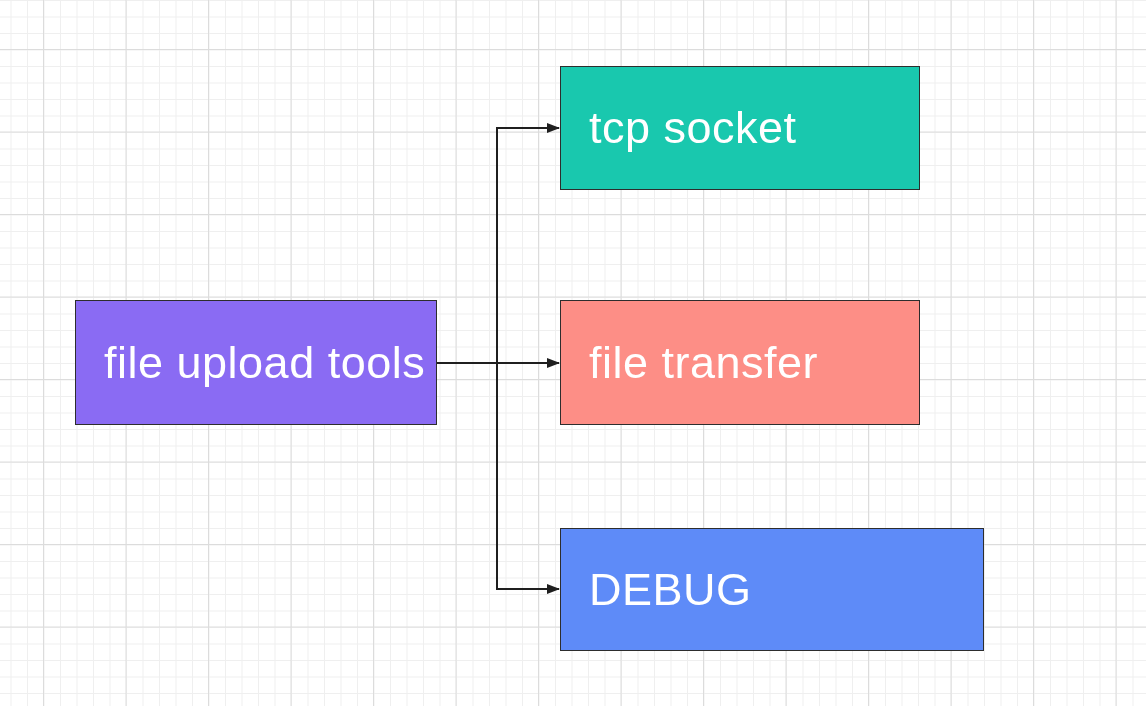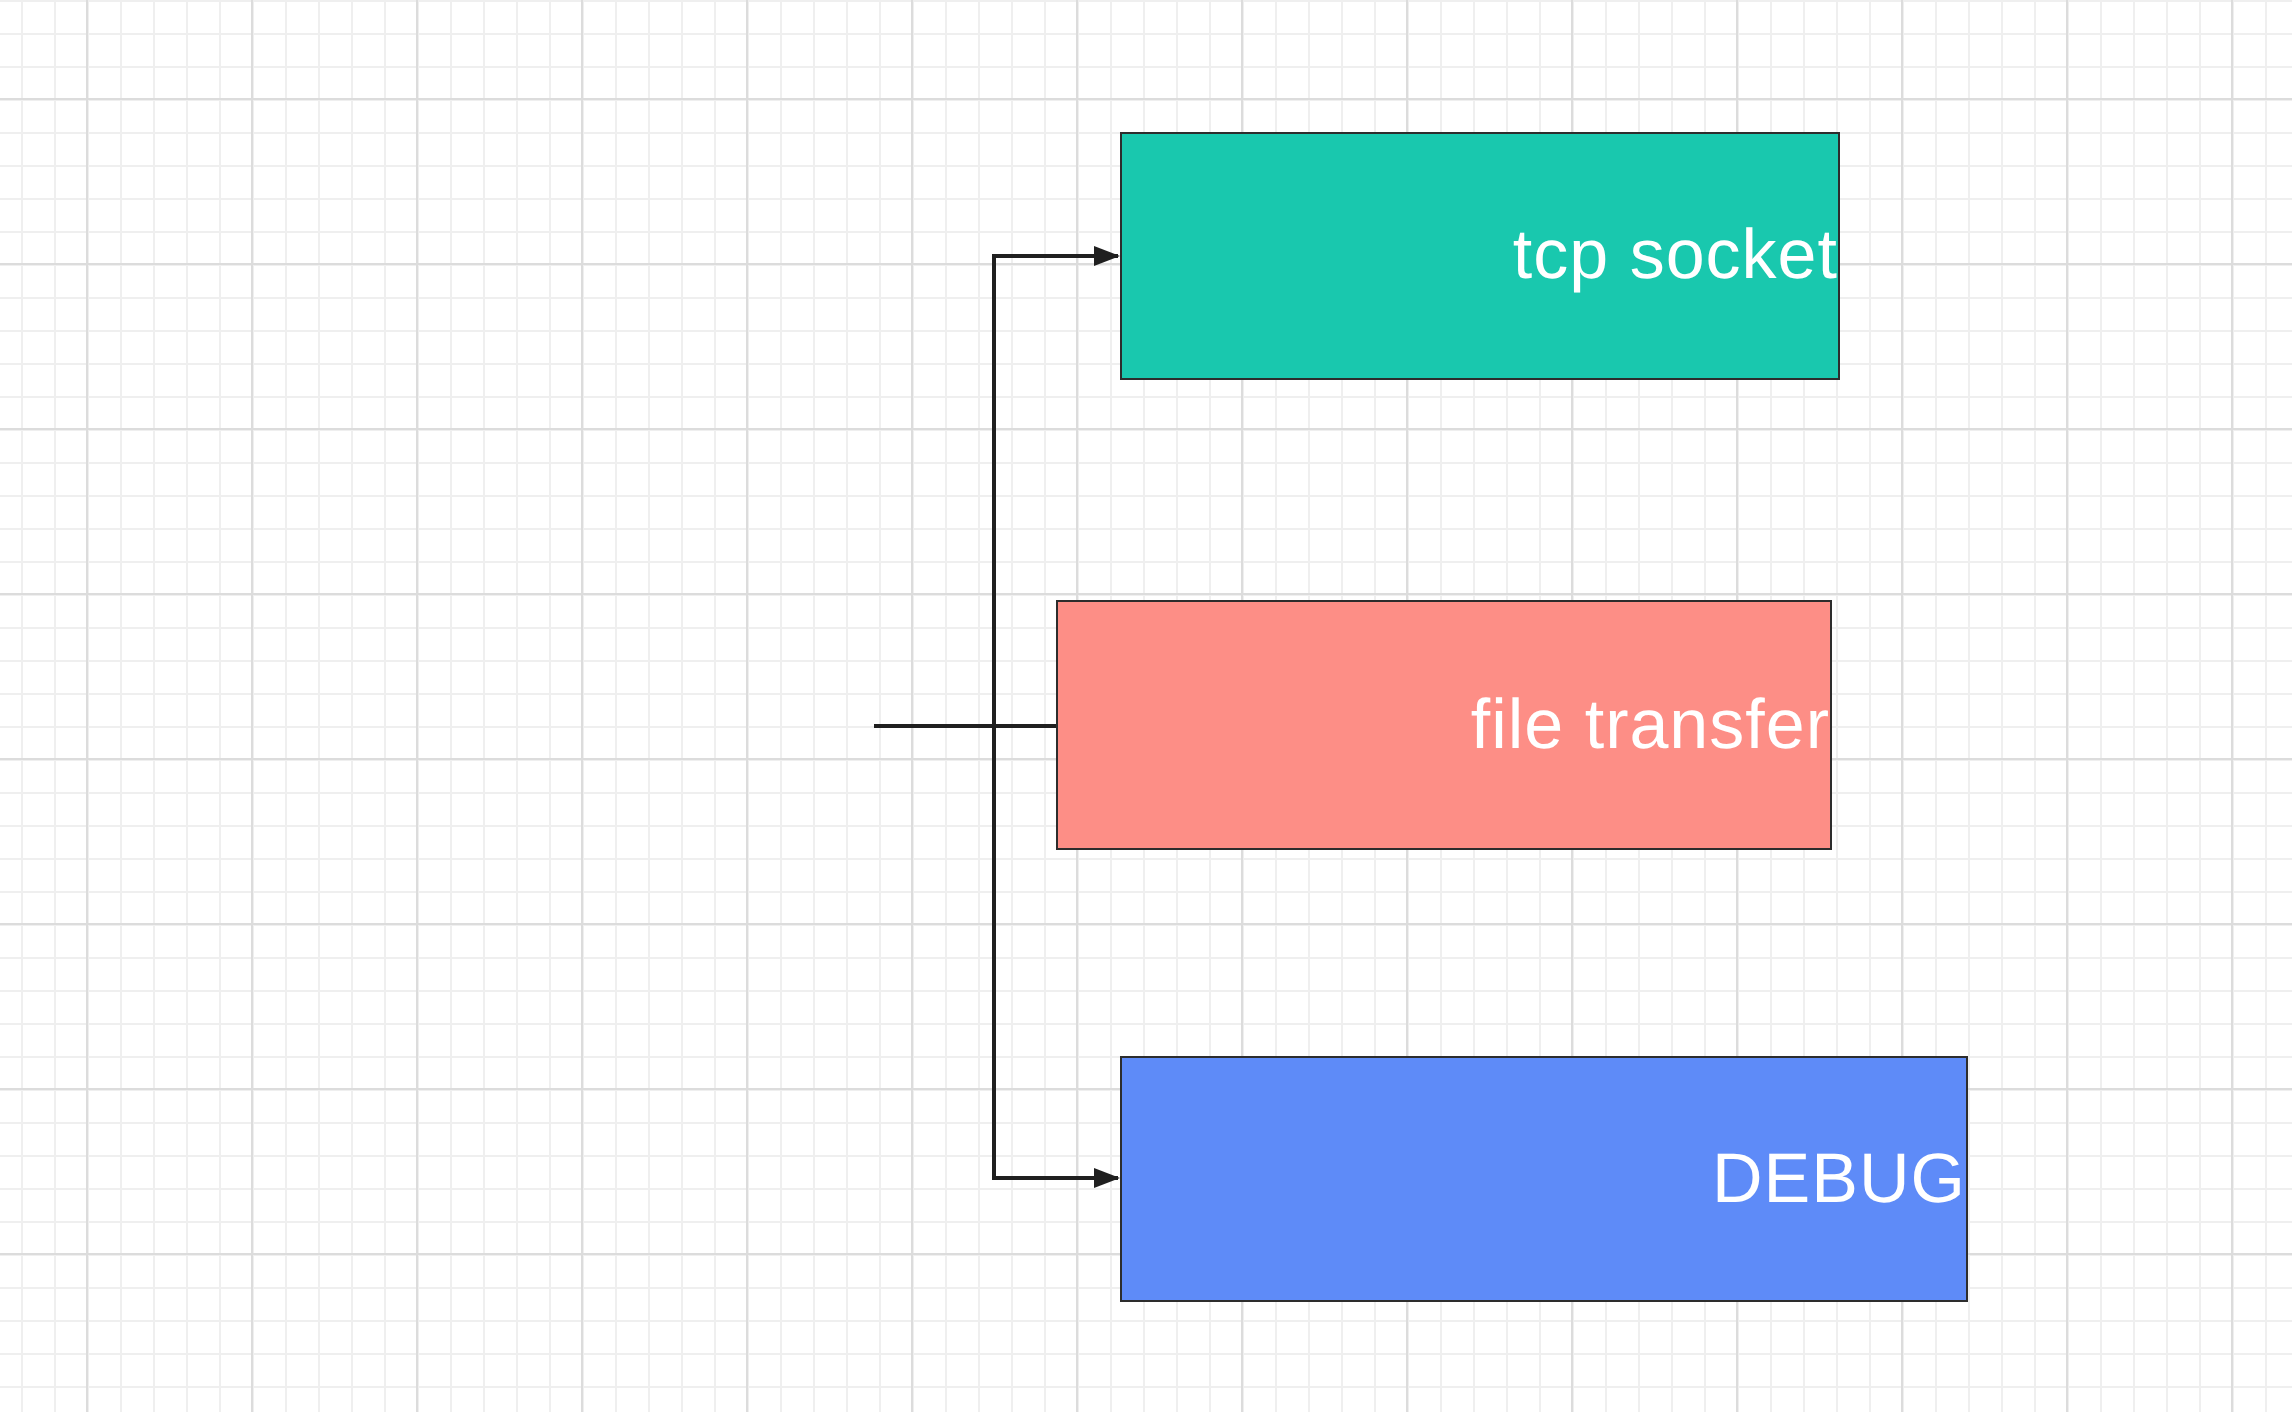--- a/index.html
+++ b/index.html
@@ -40,26 +40,27 @@
     height: 706px;
     pointer-events: none;
   }
   .edges path { pointer-events: stroke; }
   .node {
     position: absolute;
     box-sizing: border-box;
     border: 1.5px solid var(--node-border, #2d2d2d);
     display: flex;
     align-items: center;
-    justify-content: flex-end;
-    font-size: 35px;
+    justify-content: flex-start;
+    font-size: 45px;
     font-weight: 400;
     letter-spacing: 0.5px;
     cursor: default;
     user-select: none;
+    padding-left: 28px;
   }
   .node span {
     white-space: nowrap;
   }
 </style>
 </head>
 <body>
 
 <div class="canvas" style="--canvas-color: #ffffff; --minor-grid: #efefef; --major-grid: #dcdcdc; --node-border: #2d2d2d;">
 
@@ -67,26 +68,29 @@
     <defs>
       <marker id="arrowhead" markerWidth="14" markerHeight="12" refX="12" refY="5" orient="auto" markerUnits="userSpaceOnUse">
         <path d="M0 0 L13 5 L0 10 Z" fill="#1f1f1f"></path>
       </marker>
     </defs>
   <path d="M437 363 L559 363" fill="none" stroke="#1f1f1f" stroke-width="2" marker-end="url(#arrowhead)"></path>
       <path d="M497 363 L497 128 L559 128" fill="none" stroke="#1f1f1f" stroke-width="2" marker-end="url(#arrowhead)"></path>
       <path d="M497 363 L497 589 L559 589" fill="none" stroke="#1f1f1f" stroke-width="2" marker-end="url(#arrowhead)"></path>
     </svg>
 
+  <div class="node" style="left: 75px; top: 300px; width: 362px; height: 125px; background: rgb(138, 107, 243); color: rgb(255, 255, 255);">
+    <span>file upload tools</span>
+  </div>
 
   <div class="node" style="left: 560px; top: 66px; width: 360px; height: 124px; background: rgb(25, 200, 174); color: rgb(255, 255, 255);">
     <span>tcp socket</span>
   </div>
 
-  <div class="node" style="left: 528px; top: 300px; width: 388px; height: 125px; background: rgb(253, 142, 134); color: rgb(255, 255, 255);">
+  <div class="node" style="left: 560px; top: 300px; width: 360px; height: 125px; background: rgb(253, 142, 134); color: rgb(255, 255, 255);">
     <span>file transfer</span>
   </div>
 
   <div class="node" style="left: 560px; top: 528px; width: 424px; height: 123px; background: rgb(94, 139, 248); color: rgb(255, 255, 255);">
     <span>DEBUG</span>
   </div>
 
 </div>
 
 </body></html>

